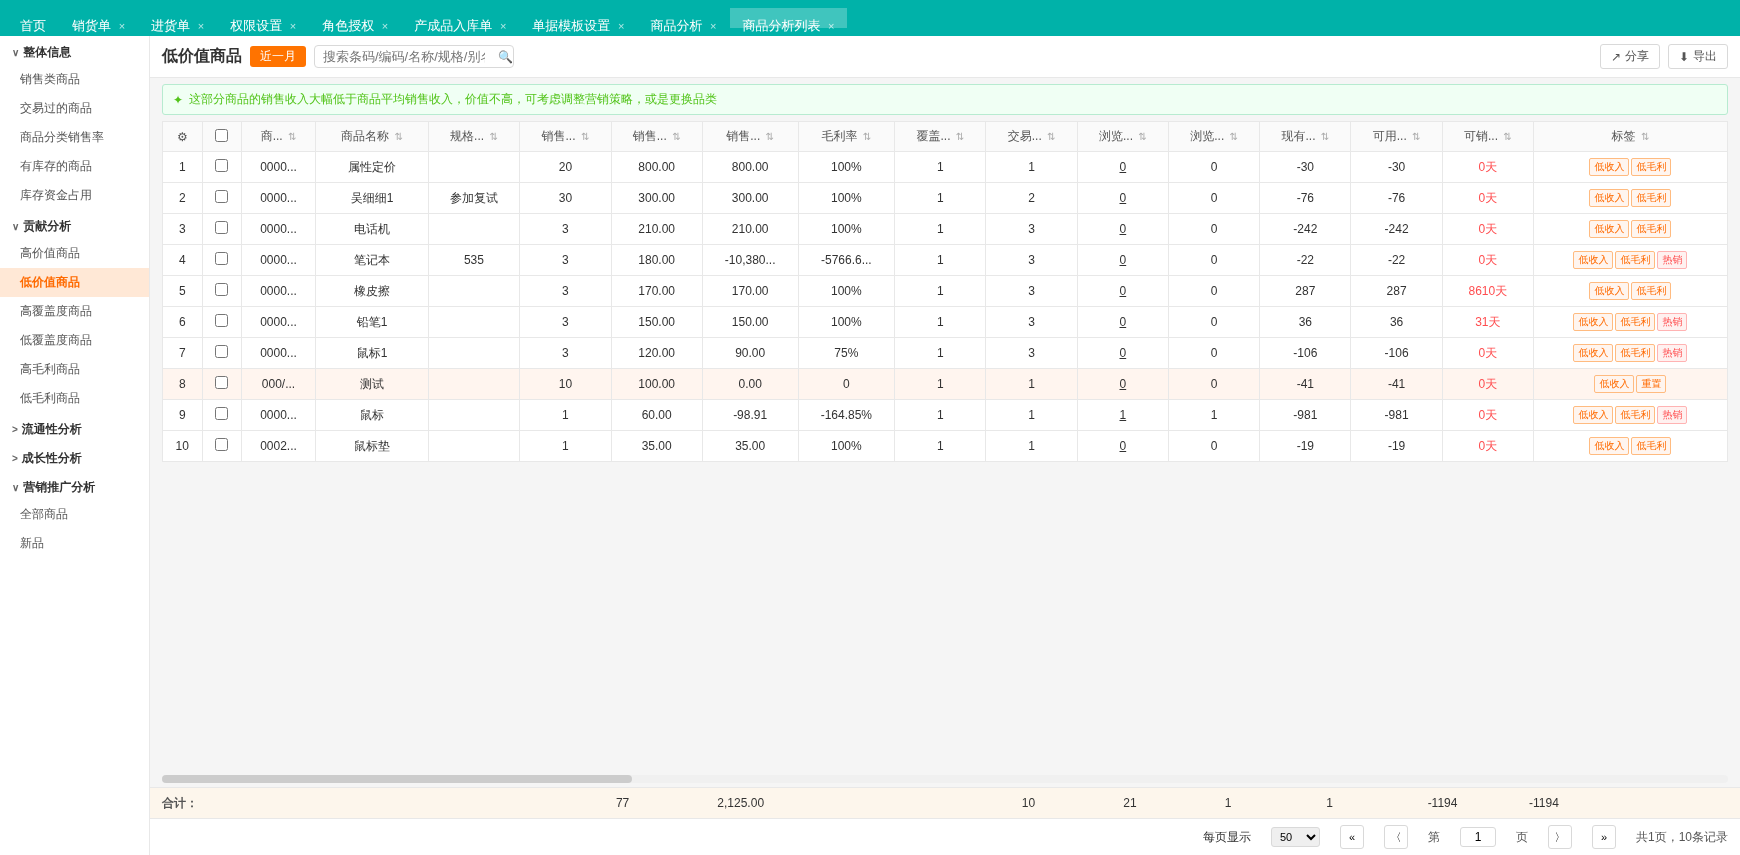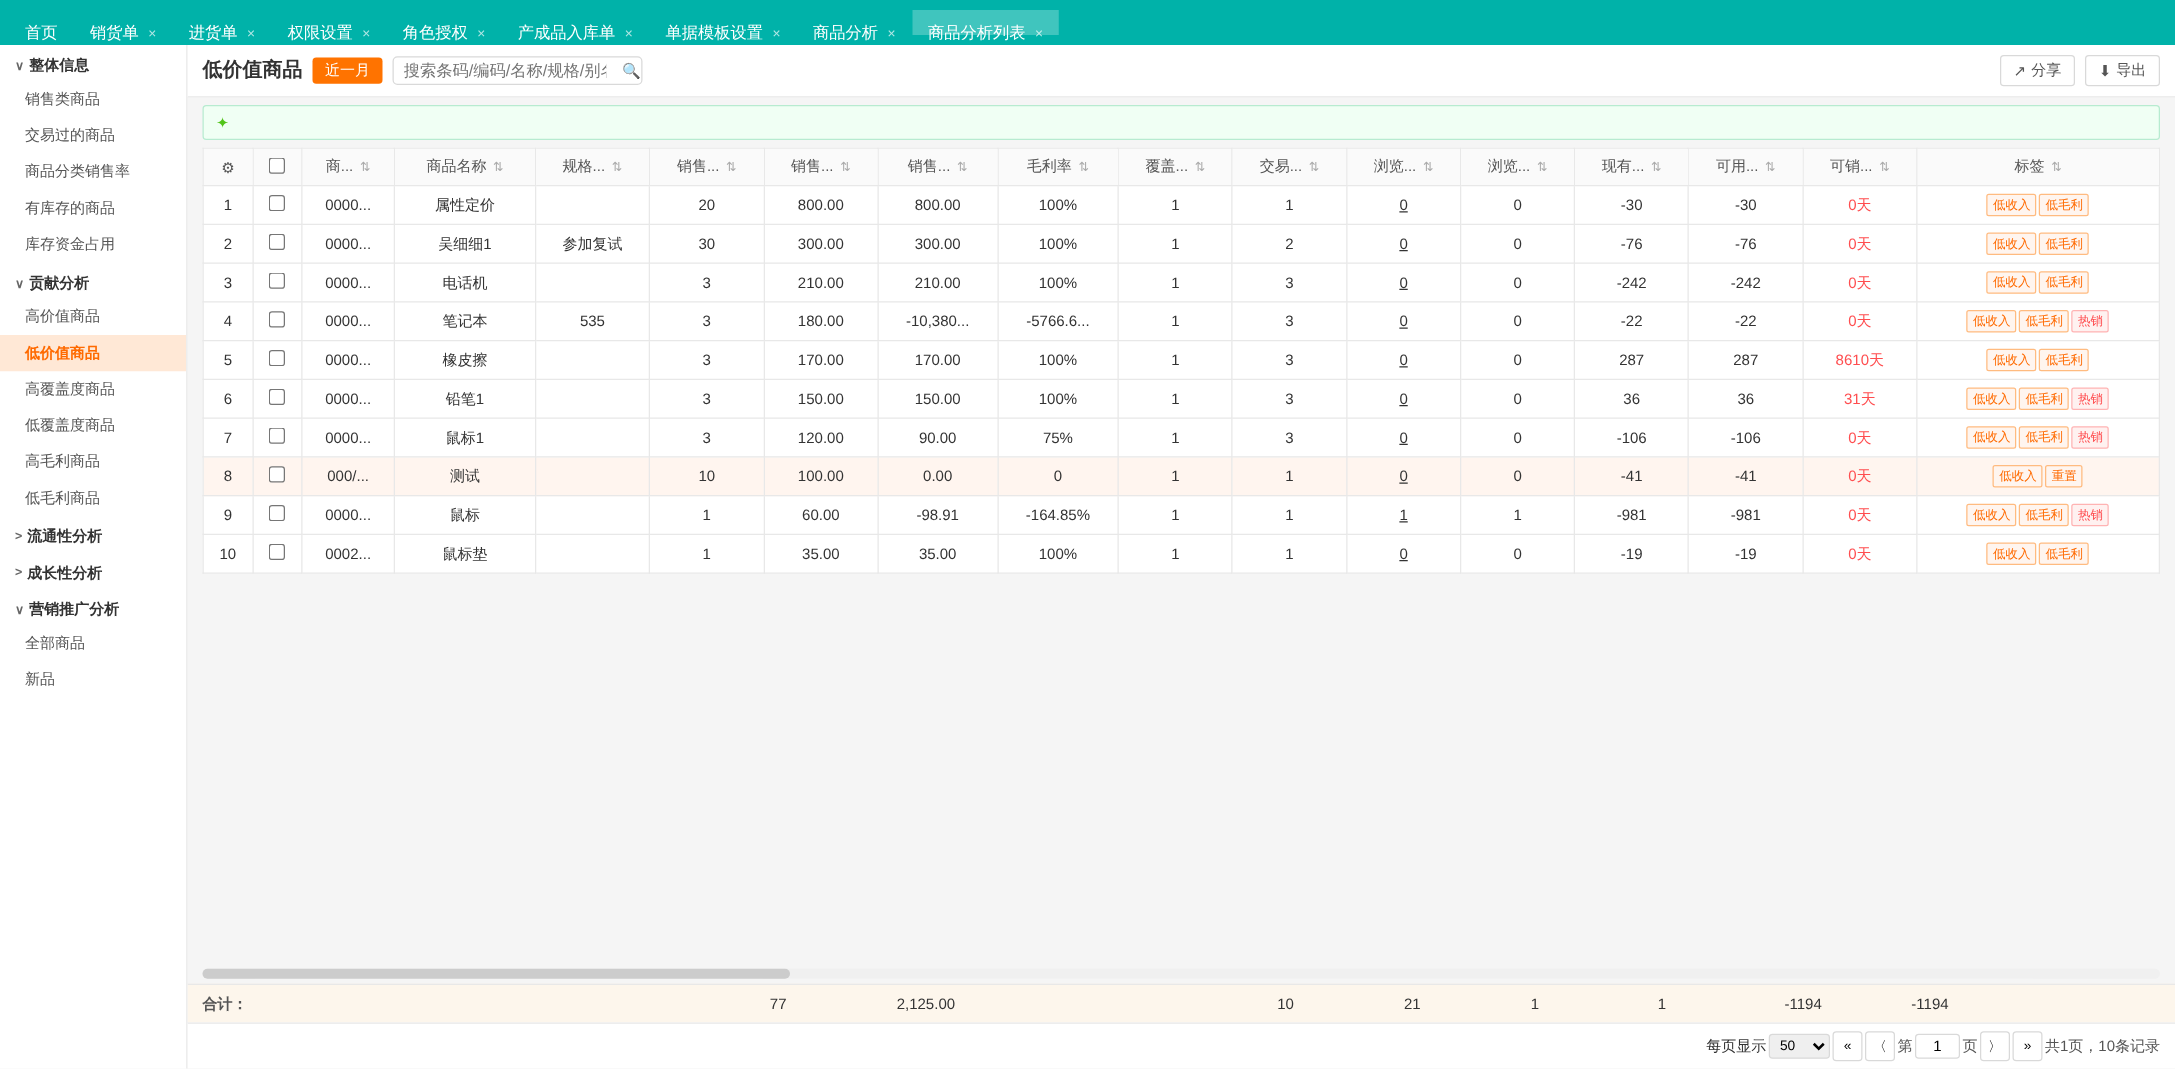--- a/index.html
+++ b/index.html
@@ -199,21 +199,21 @@
     }
 
     
     .pagination-bar {
       background: #fff;
       border-top: 1px solid #e8e8e8;
       padding: 6px 12px;
       display: flex;
       align-items: center;
       justify-content: flex-end;
-      gap: 2px;
+      gap: 20px;
       font-size: 12px;
     }
     .pagination-bar select {
       border: 1px solid #d9d9d9;
       border-radius: 3px;
       padding: 2px 4px;
       font-size: 11px;
     }
     .pagination-bar .page-btn {
       background: none;
@@ -325,20 +325,21 @@
         </button>
         <button class="header-action-btn">
           <span>⬇</span>
           <span>导出</span>
         </button>
       </div>
     </div>
 
     <div class="notice-bar">
       <span class="notice-icon">✦</span>
+      <span>这部分商品的销售收入大幅低于商品平均销售收入，价值不高，可考虑调整营销策略，或是更换品类</span>
     </div>
 
     <div class="table-area">
       <table>
         <thead>
           <tr>
             <th>⚙</th>
             <th><input type="checkbox" style=""></th>
             <th>商... <span class="sort-icon">⇅</span></th>
             <th>商品名称 <span class="sort-icon">⇅</span></th>

